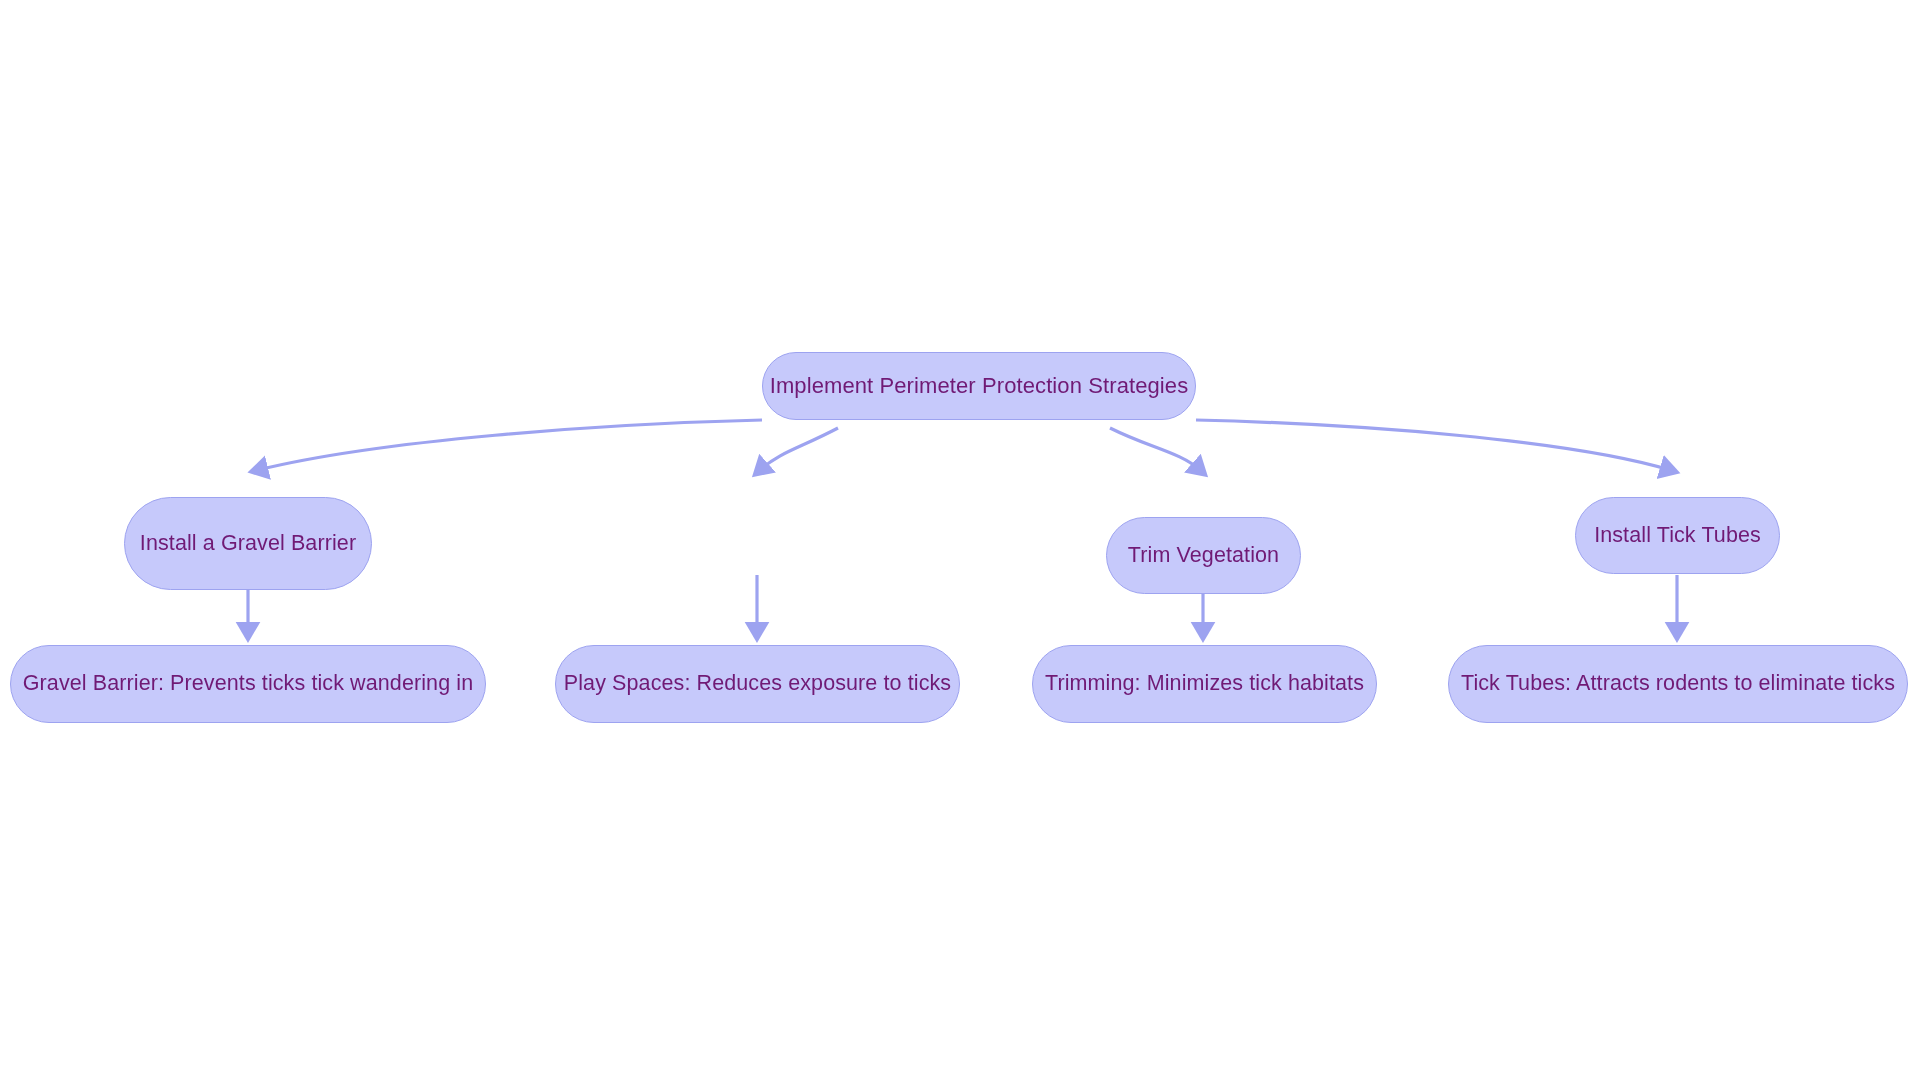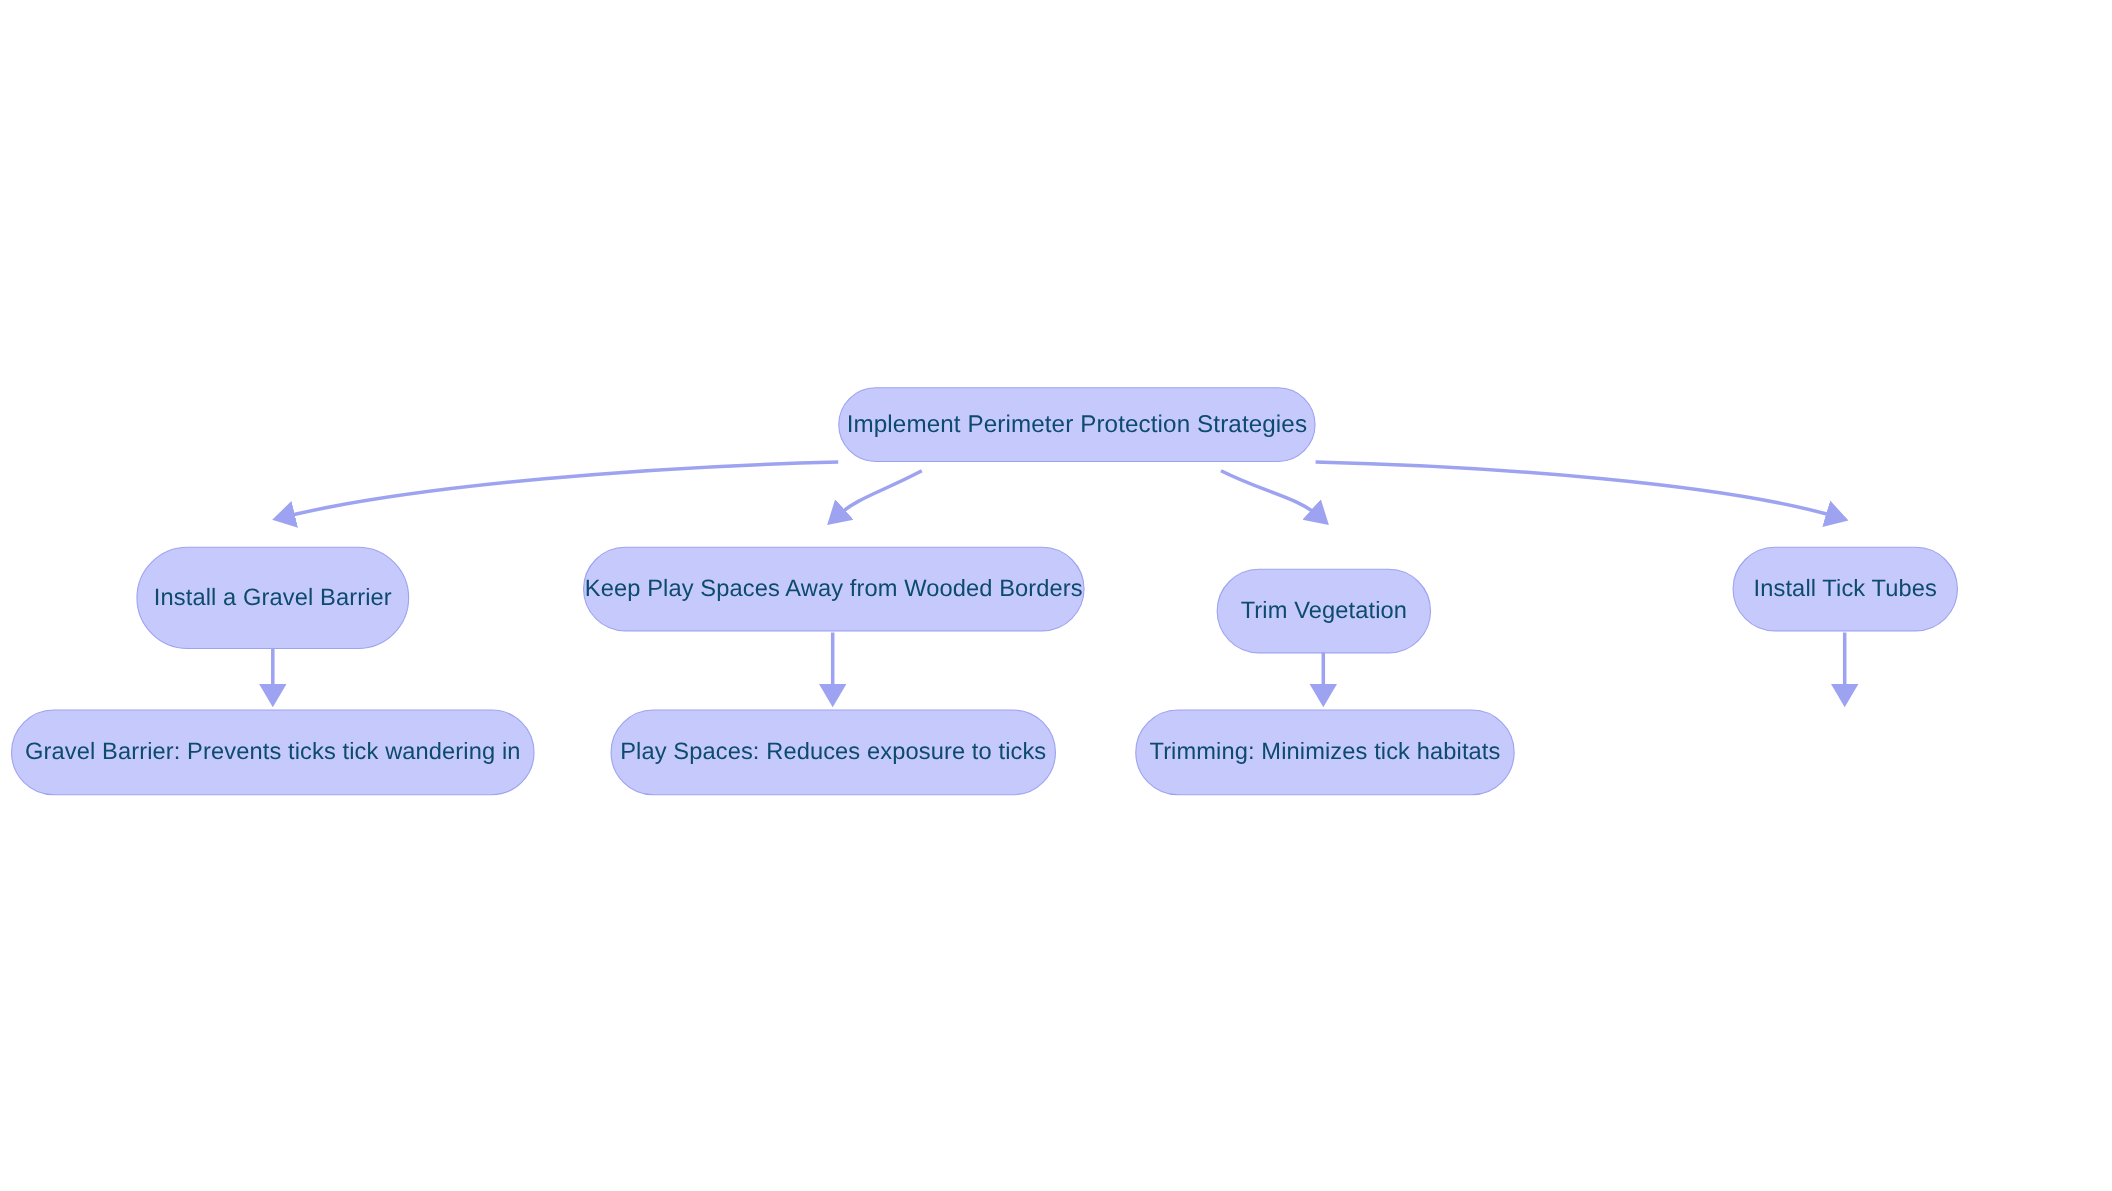--- a/index.html
+++ b/index.html
@@ -29,21 +29,21 @@
   }
   .node {
     position: absolute;
     box-sizing: border-box;
     display: flex;
     align-items: center;
     justify-content: center;
     background: #c6c9fb;
     border: 1.4px solid #9da3f0;
     border-radius: 999px;
-    color: #0c4a6e;
+    color: #701a75;
     font-size: 21.5px;
     font-weight: 400;
     letter-spacing: 0.1px;
     white-space: nowrap;
     line-height: 1;
   }
   .node-label {
     display: block;
     padding: 0 4px;
   }
@@ -73,23 +73,20 @@
   </svg>
 
   <div class="node node-root" style="left:762px; top:352px; width:434px; height:68px;">
     <span class="node-label">Implement Perimeter Protection Strategies</span>
   </div>
 
   <div class="node" style="left:124px; top:497px; width:248px; height:93px;">
     <span class="node-label">Install a Gravel Barrier</span>
   </div>
 
-  <div class="node" style="left:530px; top:497px; width:456px; height:77px;">
-    <span class="node-label">Keep Play Spaces Away from Wooded Borders</span>
-  </div>
 
   <div class="node" style="left:1106px; top:497px; width:195px; height:77px;margin-top:20px;">
     <span class="node-label">Trim Vegetation</span>
   </div>
 
   <div class="node" style="left:1575px; top:497px; width:205px; height:77px;">
     <span class="node-label">Install Tick Tubes</span>
   </div>
 
   <div class="node" style="left:10px; top:645px; width:476px; height:78px;">
@@ -97,14 +94,17 @@
   </div>
 
   <div class="node" style="left:1032px; top:645px; width:345px; height:78px;">
     <span class="node-label">Trimming: Minimizes tick habitats</span>
   </div>
 
   <div class="node" style="left:555px; top:645px; width:405px; height:78px;">
     <span class="node-label">Play Spaces: Reduces exposure to ticks</span>
   </div>
 
+  <div class="node" style="left:1448px; top:645px; width:460px; height:78px;">
+    <span class="node-label">Tick Tubes: Attracts rodents to eliminate ticks</span>
+  </div>
 
 </div>
 
 </body></html>

